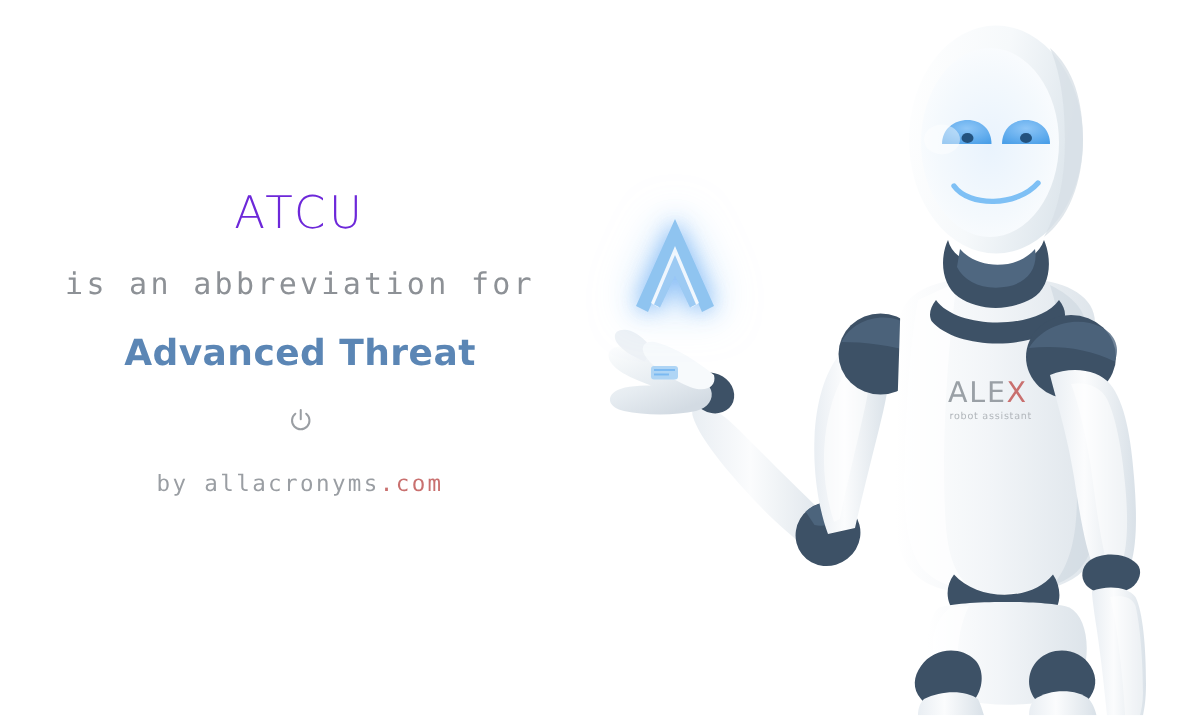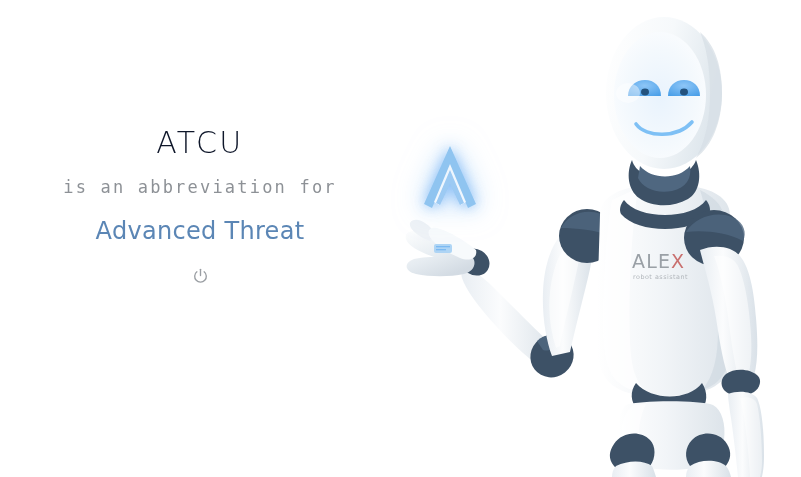--- a/index.html
+++ b/index.html
@@ -25,36 +25,36 @@
     flex-direction:column;
     align-items:center;
     justify-content:flex-start;
     padding-top:128px;
     box-sizing:border-box;
   }
   .acronym{
     font-size:30px;
     font-weight:300;
     letter-spacing:2.5px;
-    color:#0f172a;
+    color:#6d28d9;
     line-height:1;
     font-family:"DejaVu Sans", sans-serif;
   }
   .abbr-line{
     margin-top:19px;
-    font-size:17px;
+    font-size:20px;
     color:#8d9196;
     letter-spacing:2.2px;
     font-family:"DejaVu Sans Mono", monospace;
     white-space:nowrap;
   }
   .fullform{
     margin-top:20px;
     font-size:24px;
-    font-weight:400;
+    font-weight:700;
     color:#5b86b5;
     line-height:1.22;
     text-align:center;
     letter-spacing:0.3px;
     font-family:"DejaVu Sans", sans-serif;
   }
   .power-icon{
     margin-top:22px;
     width:17px;height:17px;
     display:block;
@@ -97,20 +97,23 @@
       <div>Advanced Threat</div>
     </div>
 
     <svg class="power-icon" viewBox="0 0 24 24">
       <g fill="none" stroke="#9a9ea3" stroke-width="1.9" stroke-linecap="round">
         <path d="M6.9 5.4 A8.2 8.2 0 1 0 17.1 5.4"></path>
         <line x1="12" y1="1.9" x2="12" y2="10.6"></line>
       </g>
     </svg>
 
+    <div class="byline">
+      <span>by  allacronyms</span><span class="dotcom">.com</span>
+    </div>
 
   </div>
 
   <div id="robot-illustration">
 
     <svg width="401" height="477" viewBox="0 0 401 477">
       <defs>
         <linearGradient id="gBody" x1="0" y1="0" x2="1" y2="0">
           <stop offset="0%" stop-color="#ffffff"></stop>
           <stop offset="45%" stop-color="#f2f5f8"></stop>

